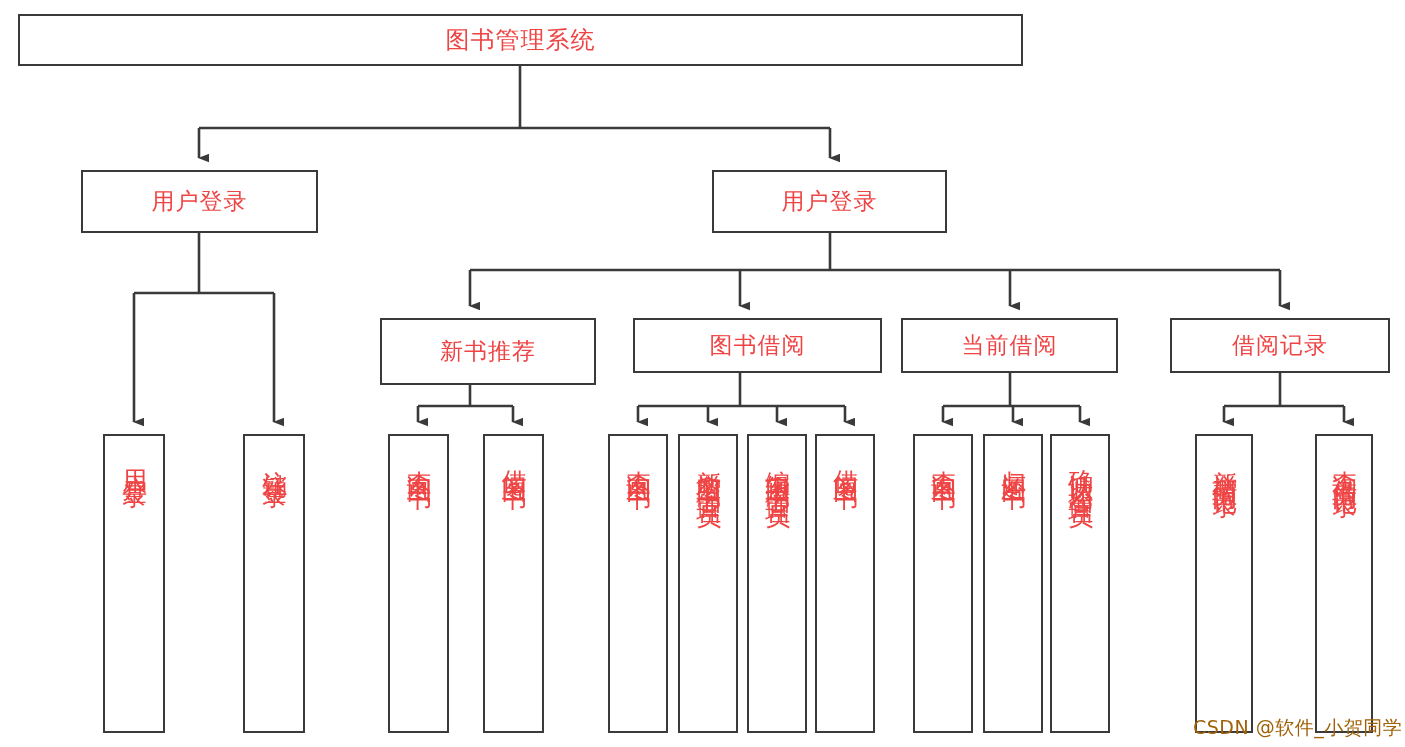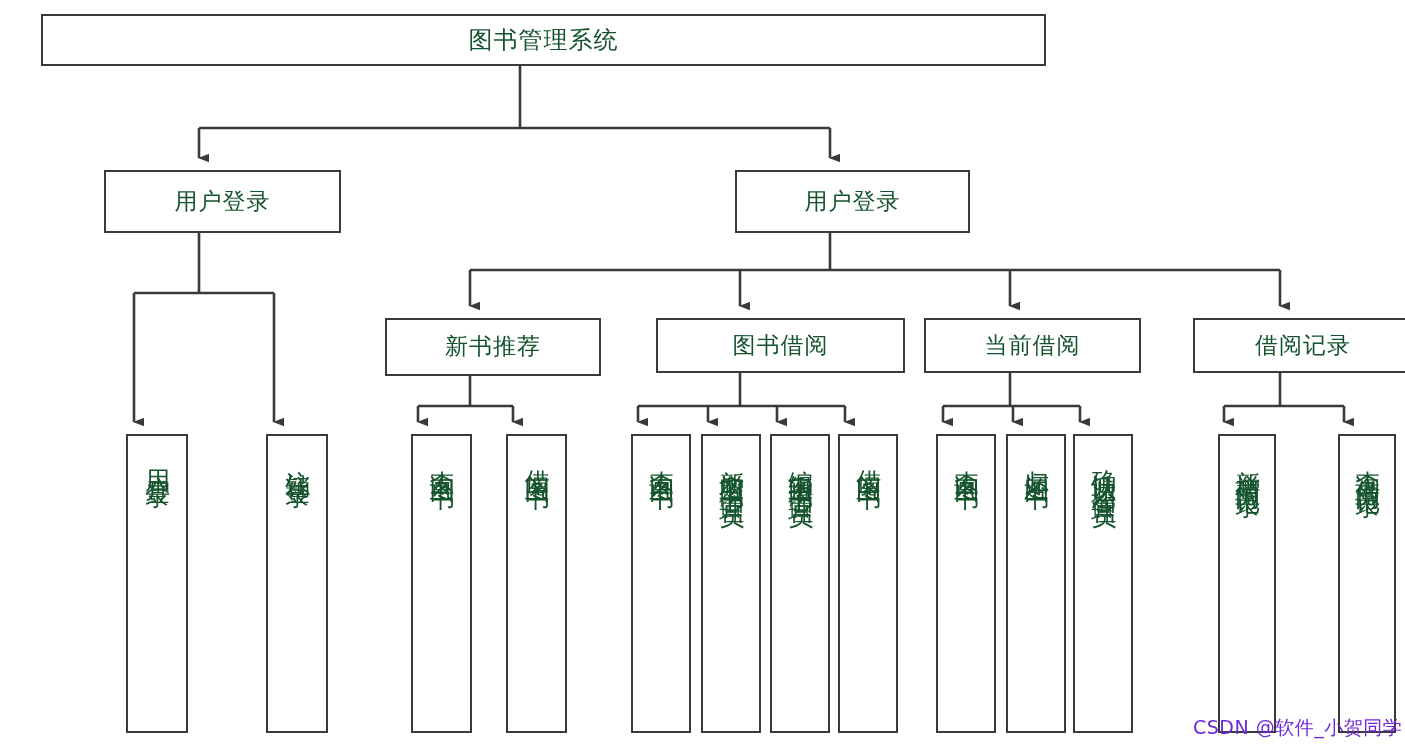--- a/index.html
+++ b/index.html
@@ -26,22 +26,21 @@
     pointer-events: none;
   }
   .node {
     position: absolute;
     box-sizing: border-box;
     background: #ffffff;
     border: 2.5px solid #3a3a3a;
     display: flex;
     align-items: center;
     justify-content: center;
-    color: #14532d;
-    margin-left: 23px;
+    color: #ef4444;
   }
   .node .label {
     display: block;
     text-align: center;
     letter-spacing: 1px;
     line-height: 1.18;
   }
   .node.horiz .label {
     font-size: 23px;
   }
@@ -56,21 +55,21 @@
   .node.vert .label {
     writing-mode: vertical-rl;
     text-orientation: upright;
     font-size: 25px;
     letter-spacing: 5px;
     line-height: 1.05;
     white-space: nowrap;
   }
   .watermark {
     position: absolute;
-    color: #6d28d9;
+    color: #a16207;
     font-size: 19px;
     letter-spacing: 0.5px;
     white-space: nowrap;
     user-select: none;
   }
 </style>
 </head>
 <body>
 
 <div id="canvas">
@@ -130,21 +129,21 @@
     <span class="label">图书管理系统</span>
   </div>
 
   <div class="node horiz" style="left:81px; top:170px; width:237px; height:63px;">
     <span class="label">用户登录</span>
   </div>
   <div class="node horiz" style="left:712px; top:170px; width:235px; height:63px;">
     <span class="label">用户登录</span>
   </div>
 
-  <div class="node horiz" style="left:362px; top:318px; width:216px; height:58px;">
+  <div class="node horiz" style="left:380px; top:318px; width:216px; height:67px;">
     <span class="label">新书推荐</span>
   </div>
   <div class="node horiz" style="left:633px; top:318px; width:249px; height:55px;">
     <span class="label">图书借阅</span>
   </div>
   <div class="node horiz" style="left:901px; top:318px; width:217px; height:55px;">
     <span class="label">当前借阅</span>
   </div>
   <div class="node horiz" style="left:1170px; top:318px; width:220px; height:55px;">
     <span class="label">借阅记录</span>

